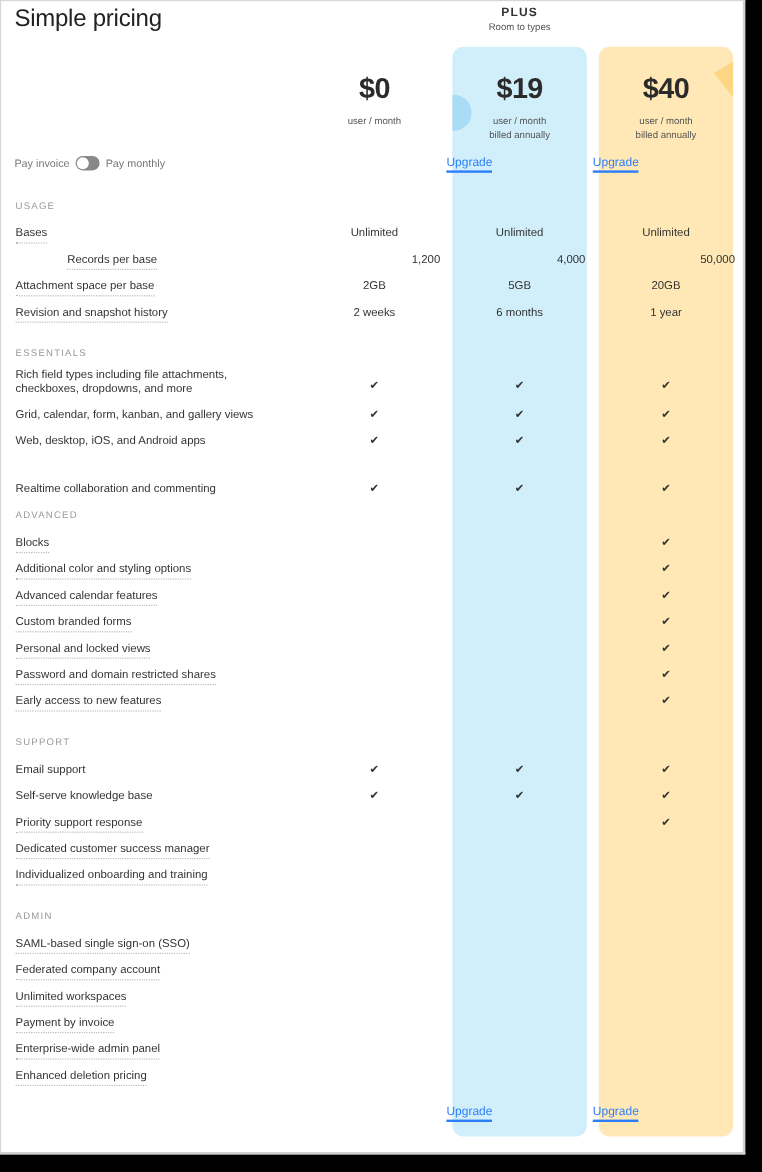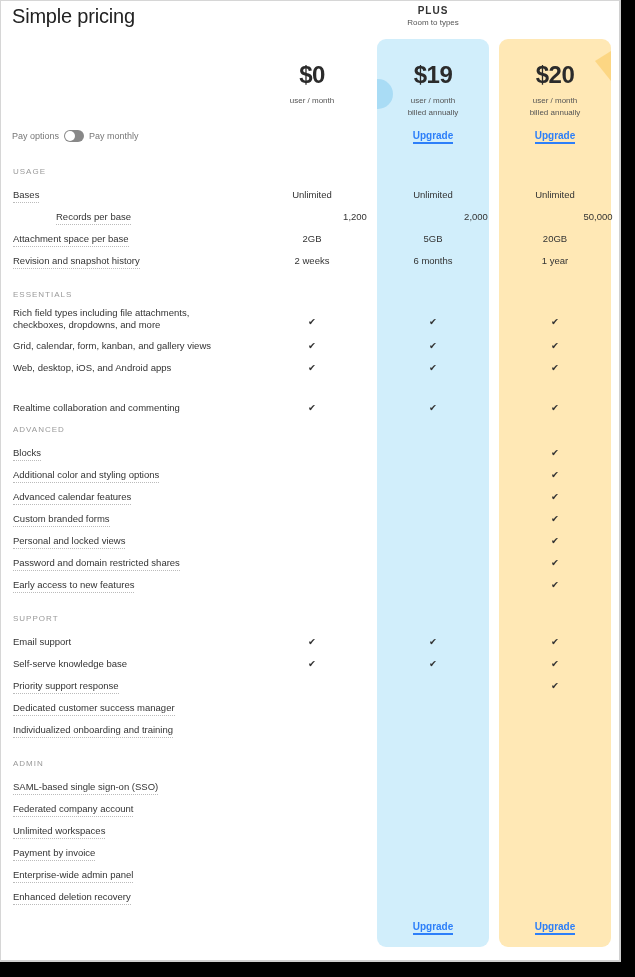--- a/index.html
+++ b/index.html
@@ -29,21 +29,21 @@
     position: absolute; left: 11px; top: 4px; font-size: 20px; color: #222; letter-spacing: -0.2px;
   }
   .col-head { position: absolute; top: 4px; width: 122px; text-align: center; }
   .col-head .name { font-size: 10px; font-weight: bold; letter-spacing: 1px; color: #333; }
   .col-head .sub { font-size: 8px; color: #555; margin-top: 2px; }
   .price { position: absolute; top: 60px; width: 122px; text-align: center; }
   .price .amt { font-size: 24px; font-weight: bold; color: #2b2b2b; letter-spacing: -0.5px; }
   .price .per { font-size: 8px; color: #555; margin-top: 6px; line-height: 12px; }
   .c1 { left: 250px; } .c2 { left: 371px; } .c3 { left: 493px; }
   .upgrade {
-    position: absolute; width: 122px; text-align: center; font-size: 10px; font-weight: bold; color: #2d7ff9;
+    position: absolute; width: 122px; font-size: 10px; font-weight: normal; color: #2d7ff9;
   }
   .upgrade span { border-bottom: 2px solid #2d7ff9; padding-bottom: 1px; cursor: pointer; }
   .toggle-row { position: absolute; left: 11px; top: 129px; font-size: 9px; color: #777; display: flex; align-items: center; }
   .switch {
     width: 20px; height: 12px; border-radius: 6px; background: #888; margin: 0 5px; position: relative;
   }
   .switch .knob { position: absolute; left: 1px; top: 1px; width: 10px; height: 10px; border-radius: 50%; background: #fff; }
   .section-label {
     position: absolute; left: 12px; font-size: 8px; color: #999; letter-spacing: 1px;
   }
@@ -76,48 +76,48 @@
   <div class="price c1">
     <div class="amt">$0</div>
     <div class="per">user / month</div>
   </div>
   <div class="price c2">
     <div class="amt">$19</div>
     <div class="per">user / month</div>
     <div class="per" style="margin-top:0">billed annually</div>
   </div>
   <div class="price c3">
-    <div class="amt">$20</div>
+    <div class="amt">$40</div>
     <div class="per">user / month</div>
     <div class="per" style="margin-top:0">billed annually</div>
   </div>
 
   <div class="upgrade c2" style="top:129px"><span>Upgrade</span></div>
   <div class="upgrade c3" style="top:129px"><span>Upgrade</span></div>
 
   <div class="toggle-row">
-    <span>Pay options</span>
+    <span>Pay invoice</span>
     <div class="switch">
         <div class="knob"></div>
       </div>
     <span>Pay monthly</span>
   </div>
 
   <div id="sections">
       <div class="section-label" style="top: 166px;">USAGE</div>
       <div class="row" style="top: 183px;">
         <span class="label tip">Bases</span>
         <span class="val" style="left: 250px;">Unlimited</span>
         <span class="val" style="left: 371px;">Unlimited</span>
         <span class="val" style="left: 493px;">Unlimited</span>
       </div>
       <div class="row" style="top: 205px; margin-left: 43px;">
         <span class="label tip">Records per base</span>
         <span class="val" style="left: 250px;">1,200</span>
-        <span class="val" style="left: 371px;">2,000</span>
+        <span class="val" style="left: 371px;">4,000</span>
         <span class="val" style="left: 493px;">50,000</span>
       </div>
       <div class="row" style="top: 227px;">
         <span class="label tip">Attachment space per base</span>
         <span class="val" style="left: 250px;">2GB</span>
         <span class="val" style="left: 371px;">5GB</span>
         <span class="val" style="left: 493px;">20GB</span>
       </div>
       <div class="row" style="top: 249px;">
         <span class="label tip">Revision and snapshot history</span>
@@ -249,21 +249,21 @@
         <span class="val" style="left: 371px;"></span>
         <span class="val" style="left: 493px;"></span>
       </div>
       <div class="row" style="top: 863px;">
         <span class="label tip">Enterprise-wide admin panel</span>
         <span class="val" style="left: 250px;"></span>
         <span class="val" style="left: 371px;"></span>
         <span class="val" style="left: 493px;"></span>
       </div>
       <div class="row" style="top: 885px;">
-        <span class="label tip">Enhanced deletion recovery</span>
+        <span class="label tip">Enhanced deletion pricing</span>
         <span class="val" style="left: 250px;"></span>
         <span class="val" style="left: 371px;"></span>
         <span class="val" style="left: 493px;"></span>
       </div>
     </div>
 
   <div class="upgrade c2" style="top:920px"><span>Upgrade</span></div>
   <div class="upgrade c3" style="top:920px"><span>Upgrade</span></div>
 </div>
 

